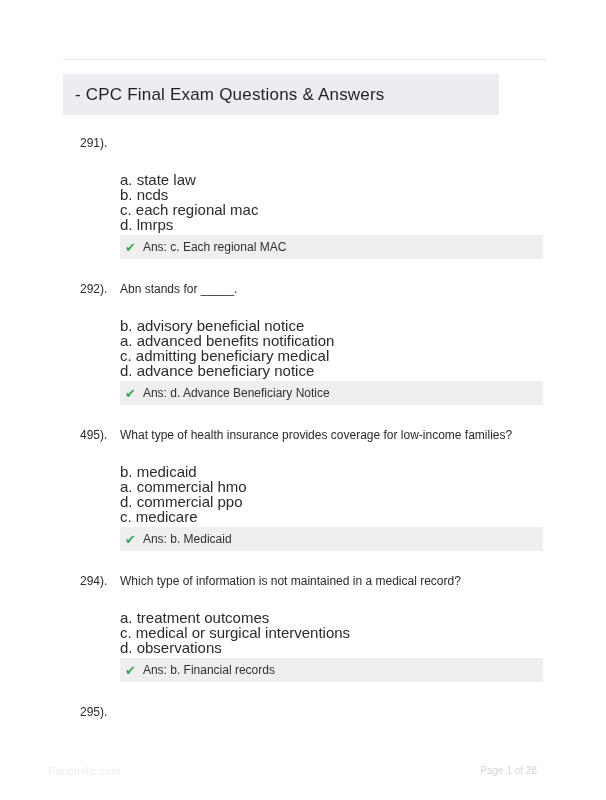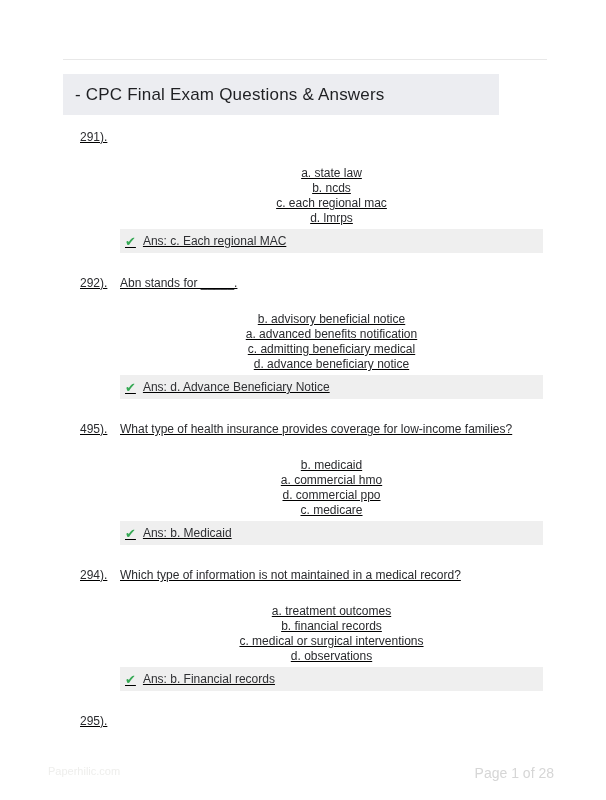--- a/index.html
+++ b/index.html
@@ -26,44 +26,42 @@
     padding-left: 12px;
   }
   .title-bar h1 {
     font-size: 17px;
     font-weight: 400;
     color: #1f2023;
     letter-spacing: 0.2px;
   }
   .questions-wrap {
     position: absolute;
-    left: 63px; top: 129px;
+    left: 63px; top: 135px;
     width: 480px;
-    text-decoration: underline;
   }
   .question { margin-bottom: 22px; }
   .q-head {
     display: flex;
     font-size: 12px;
     line-height: 16px;
     color: #2a2b2e;
   }
   .q-num {
     flex: 0 0 40px;
     margin-left: 17px;
     color: #2a2b2e;
   }
   .q-text { flex: 1; }
   .q-options {
     margin-top: 21px;
     margin-left: 57px;
-    font-size: 12px;
+    font-size: 15px;
     line-height: 15px;
     color: #2a2b2e;
-    text-align: center;
   }
   .q-answer {
     margin-top: 3px;
     margin-left: 57px;
     width: 423px;
     height: 24px;
     background: #efefef;
     display: flex;
     align-items: center;
     padding-left: 5px;
@@ -79,22 +77,22 @@
     color: #2f3033;
   }
   .footer-watermark {
     position: absolute;
     left: 48px; top: 765px;
     font-size: 11px;
     color: #eeeeec;
   }
   .footer-page {
     position: absolute;
-    right: 52px; top: 765px;
-    font-size: 14px;
+    right: 69px; top: 765px;
+    font-size: 10px;
     color: #d6d6d6;
     padding-left: 12px;
   }
 </style>
 </head>
 <body>
 
 <div class="top-rule"></div>
 
 <header class="title-bar">
@@ -153,21 +151,20 @@
     </div>
   </section>
 
   <section class="question">
     <div class="q-head">
       <span class="q-num">294).</span>
       <span class="q-text">Which type of information is not maintained in a medical record?</span>
     </div>
     <div class="q-options">
       <div class="q-option">a. treatment outcomes</div>
-      <div class="q-option">b. financial records</div>
       <div class="q-option">c. medical or surgical interventions</div>
       <div class="q-option">d. observations</div>
     </div>
     <div class="q-answer">
       <span class="check">✔</span>
       <span class="ans-text">Ans: b. Financial records</span>
     </div>
   </section>
 
   <section class="question">

